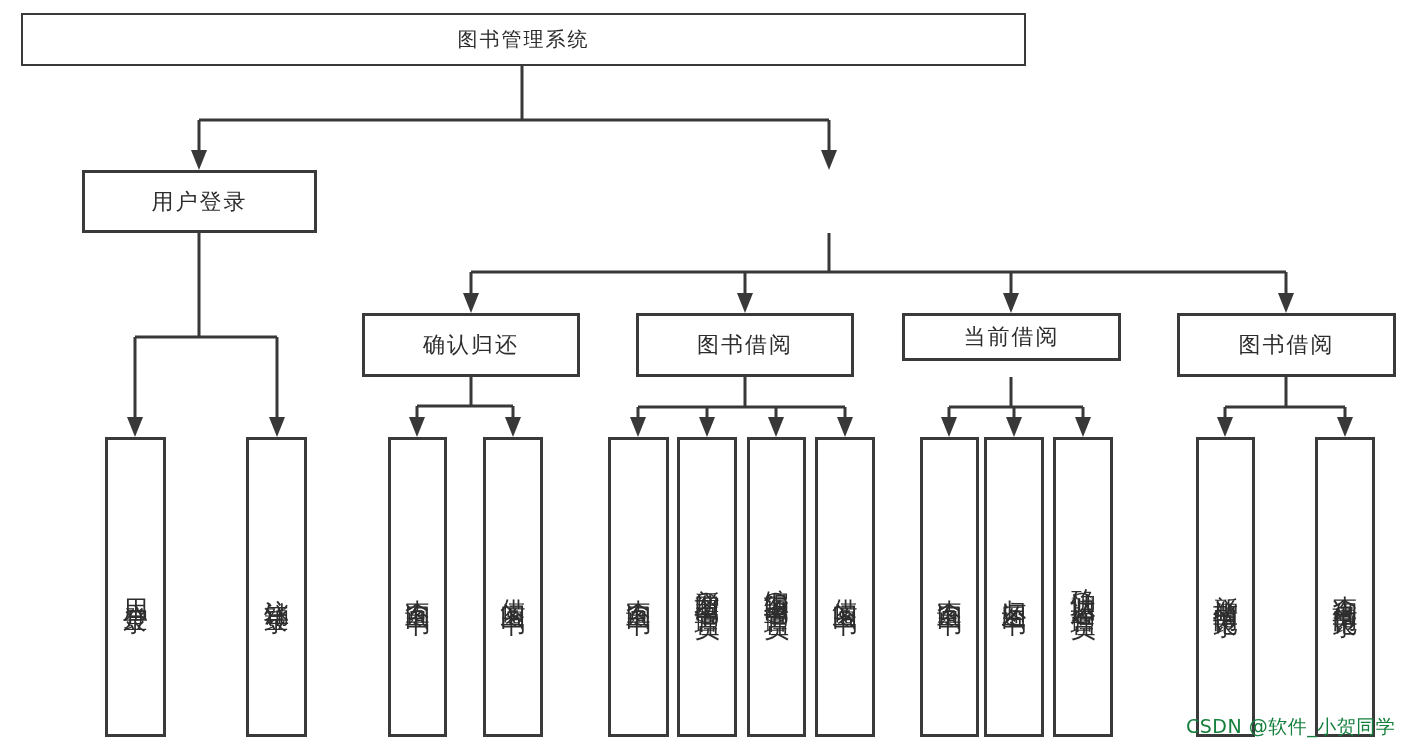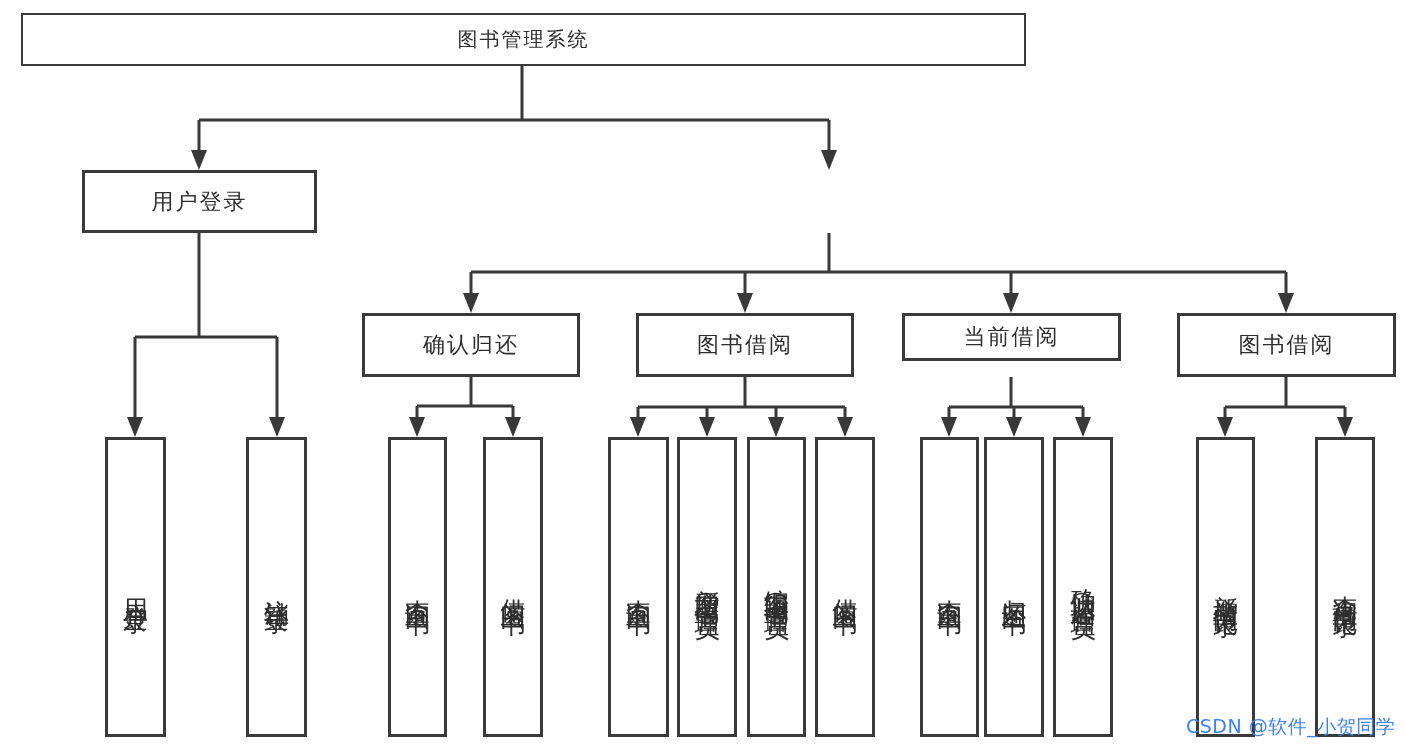--- a/index.html
+++ b/index.html
@@ -17,21 +17,21 @@
   .vnode{
     position:absolute;box-sizing:border-box;border:3px solid #3a3a3a;background:#ffffff;
     top:437px;height:300px;display:flex;align-items:center;justify-content:center;z-index:2;
   }
   .vnode span{
     writing-mode:vertical-rl;text-orientation:mixed;
     font-size:25px;color:#2d2d2d;letter-spacing:4px;line-height:1.0;
   }
   .watermark{
     position:absolute;left:1186px;top:714px;z-index:4;white-space:nowrap;
-    font-size:19px;color:#3b82f6;letter-spacing:0.5px;
+    font-size:19px;color:#15803d;letter-spacing:0.5px;
   }
 </style>
 </head>
 <body>
 
 <div class="stage">
 
   <svg class="connectors" viewBox="0 0 1405 747">
     <g fill="none" stroke="#383838" stroke-width="3">
       <path d="M522 66 V120 M199 120 H829 M199 120 V152 M829 120 V152"></path>

